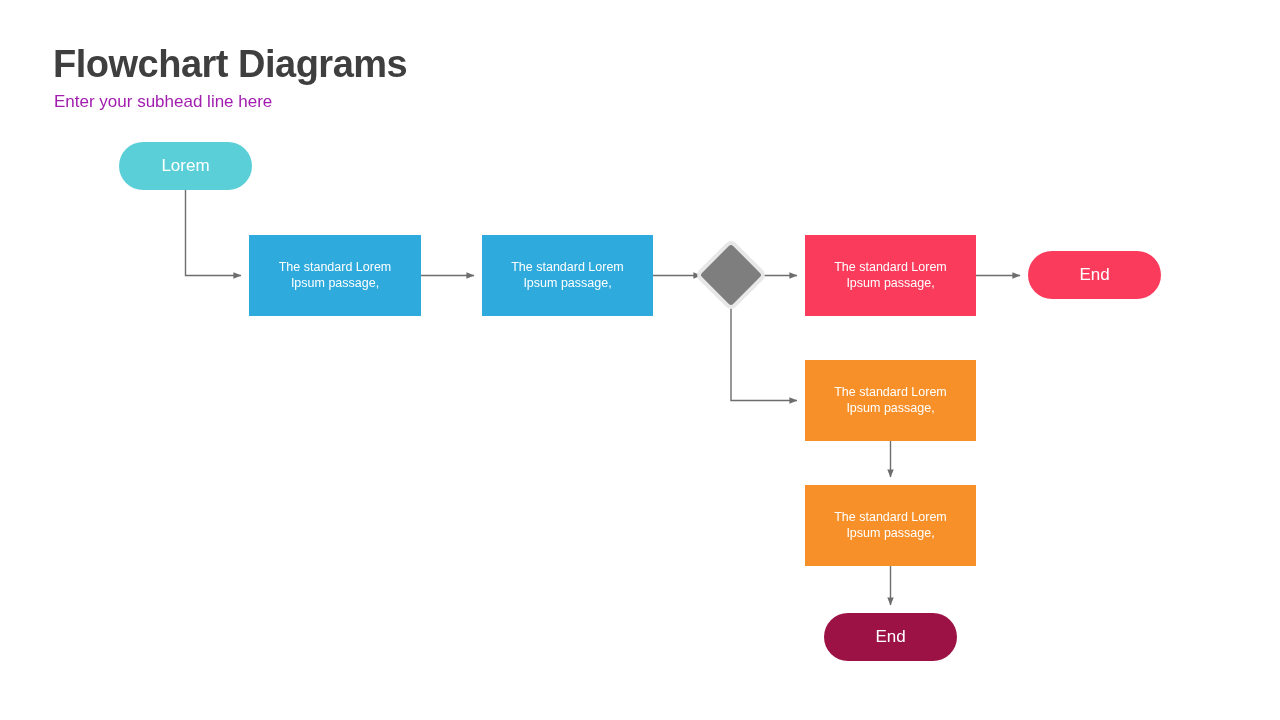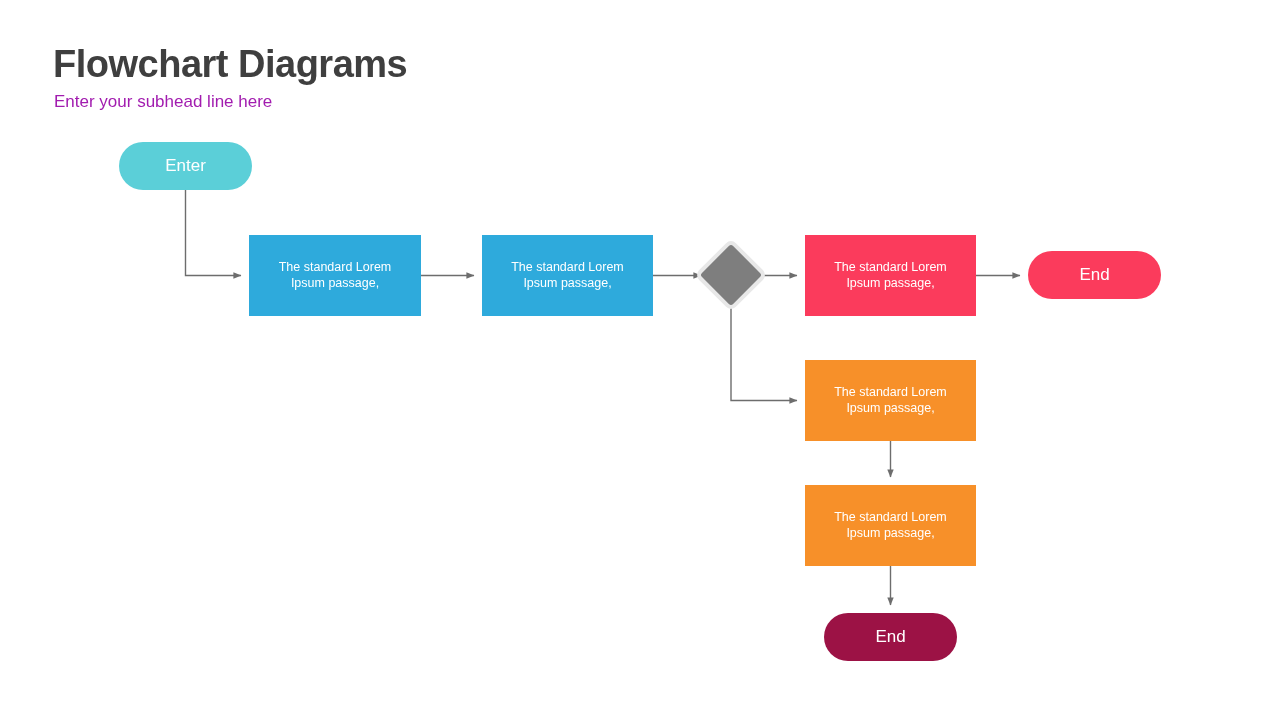--- a/index.html
+++ b/index.html
@@ -120,21 +120,21 @@
     <path d="M976,275.5 L1020,275.5" fill="none" stroke="#6d6d6d" stroke-width="1.4" marker-end="url(#arrow)"></path>
 
     <path d="M731,299 L731,400.5 L797,400.5" fill="none" stroke="#6d6d6d" stroke-width="1.4" marker-end="url(#arrow)"></path>
 
     <path d="M890.5,441 L890.5,477" fill="none" stroke="#6d6d6d" stroke-width="1.4" marker-end="url(#arrow)"></path>
 
     <path d="M890.5,566 L890.5,605" fill="none" stroke="#6d6d6d" stroke-width="1.4" marker-end="url(#arrow)"></path>
   </svg>
 
   <div class="node node-terminator pill" style="left:119px; top:142px; width:133px; height:48px; background:#5BCFD8;">
-    <span class="node-label">Enter</span>
+    <span class="node-label">Lorem</span>
   </div>
 
   <div class="node node-process" style="left:249px; top:235px; width:172px; height:81px; background:#2EAADC;">
     <span class="node-label">The standard Lorem Ipsum passage,</span>
   </div>
 
   <div class="node node-process" style="left:482px; top:235px; width:171px; height:81px; background:#2EAADC;">
     <span class="node-label">The standard Lorem Ipsum passage,</span>
   </div>
 

